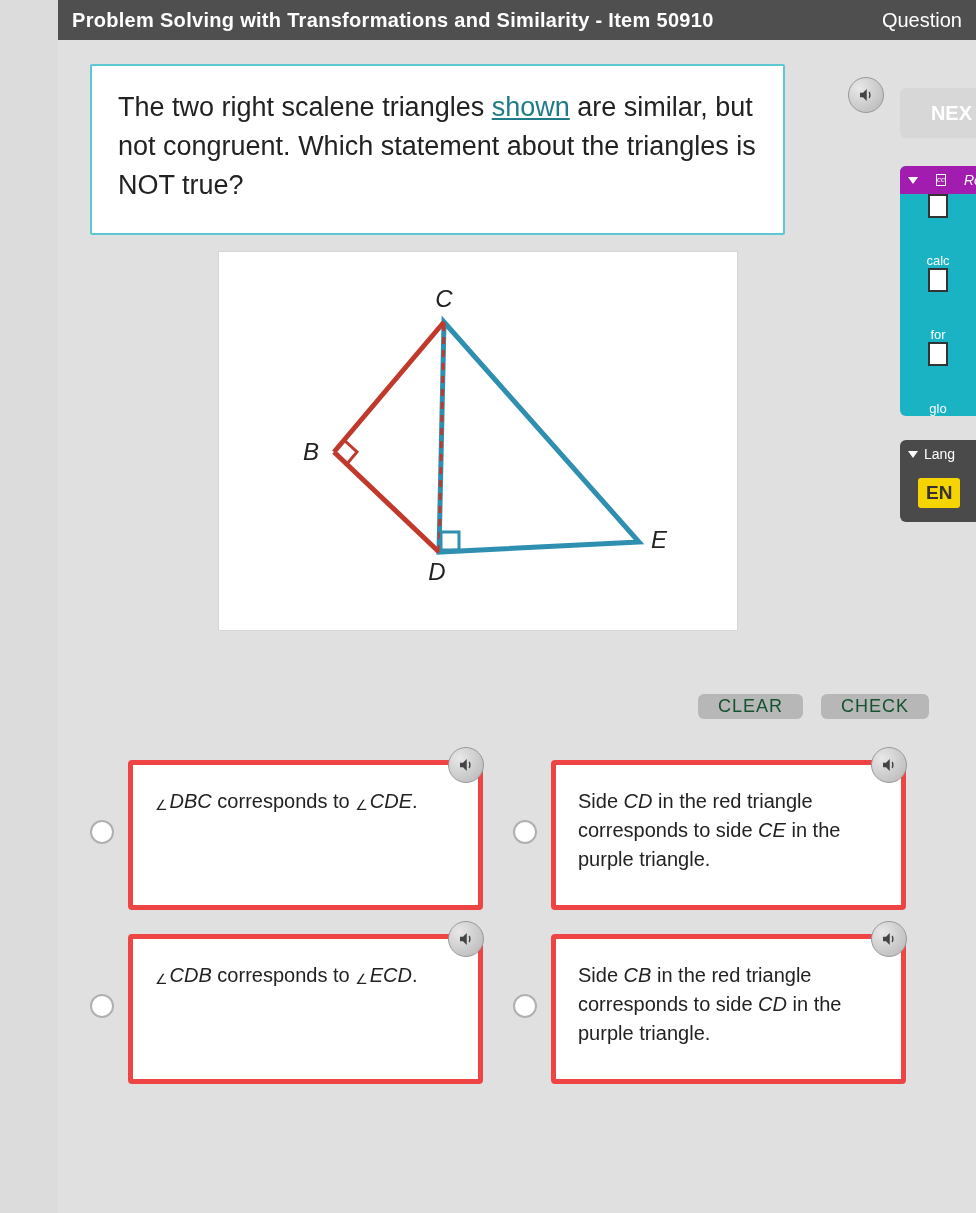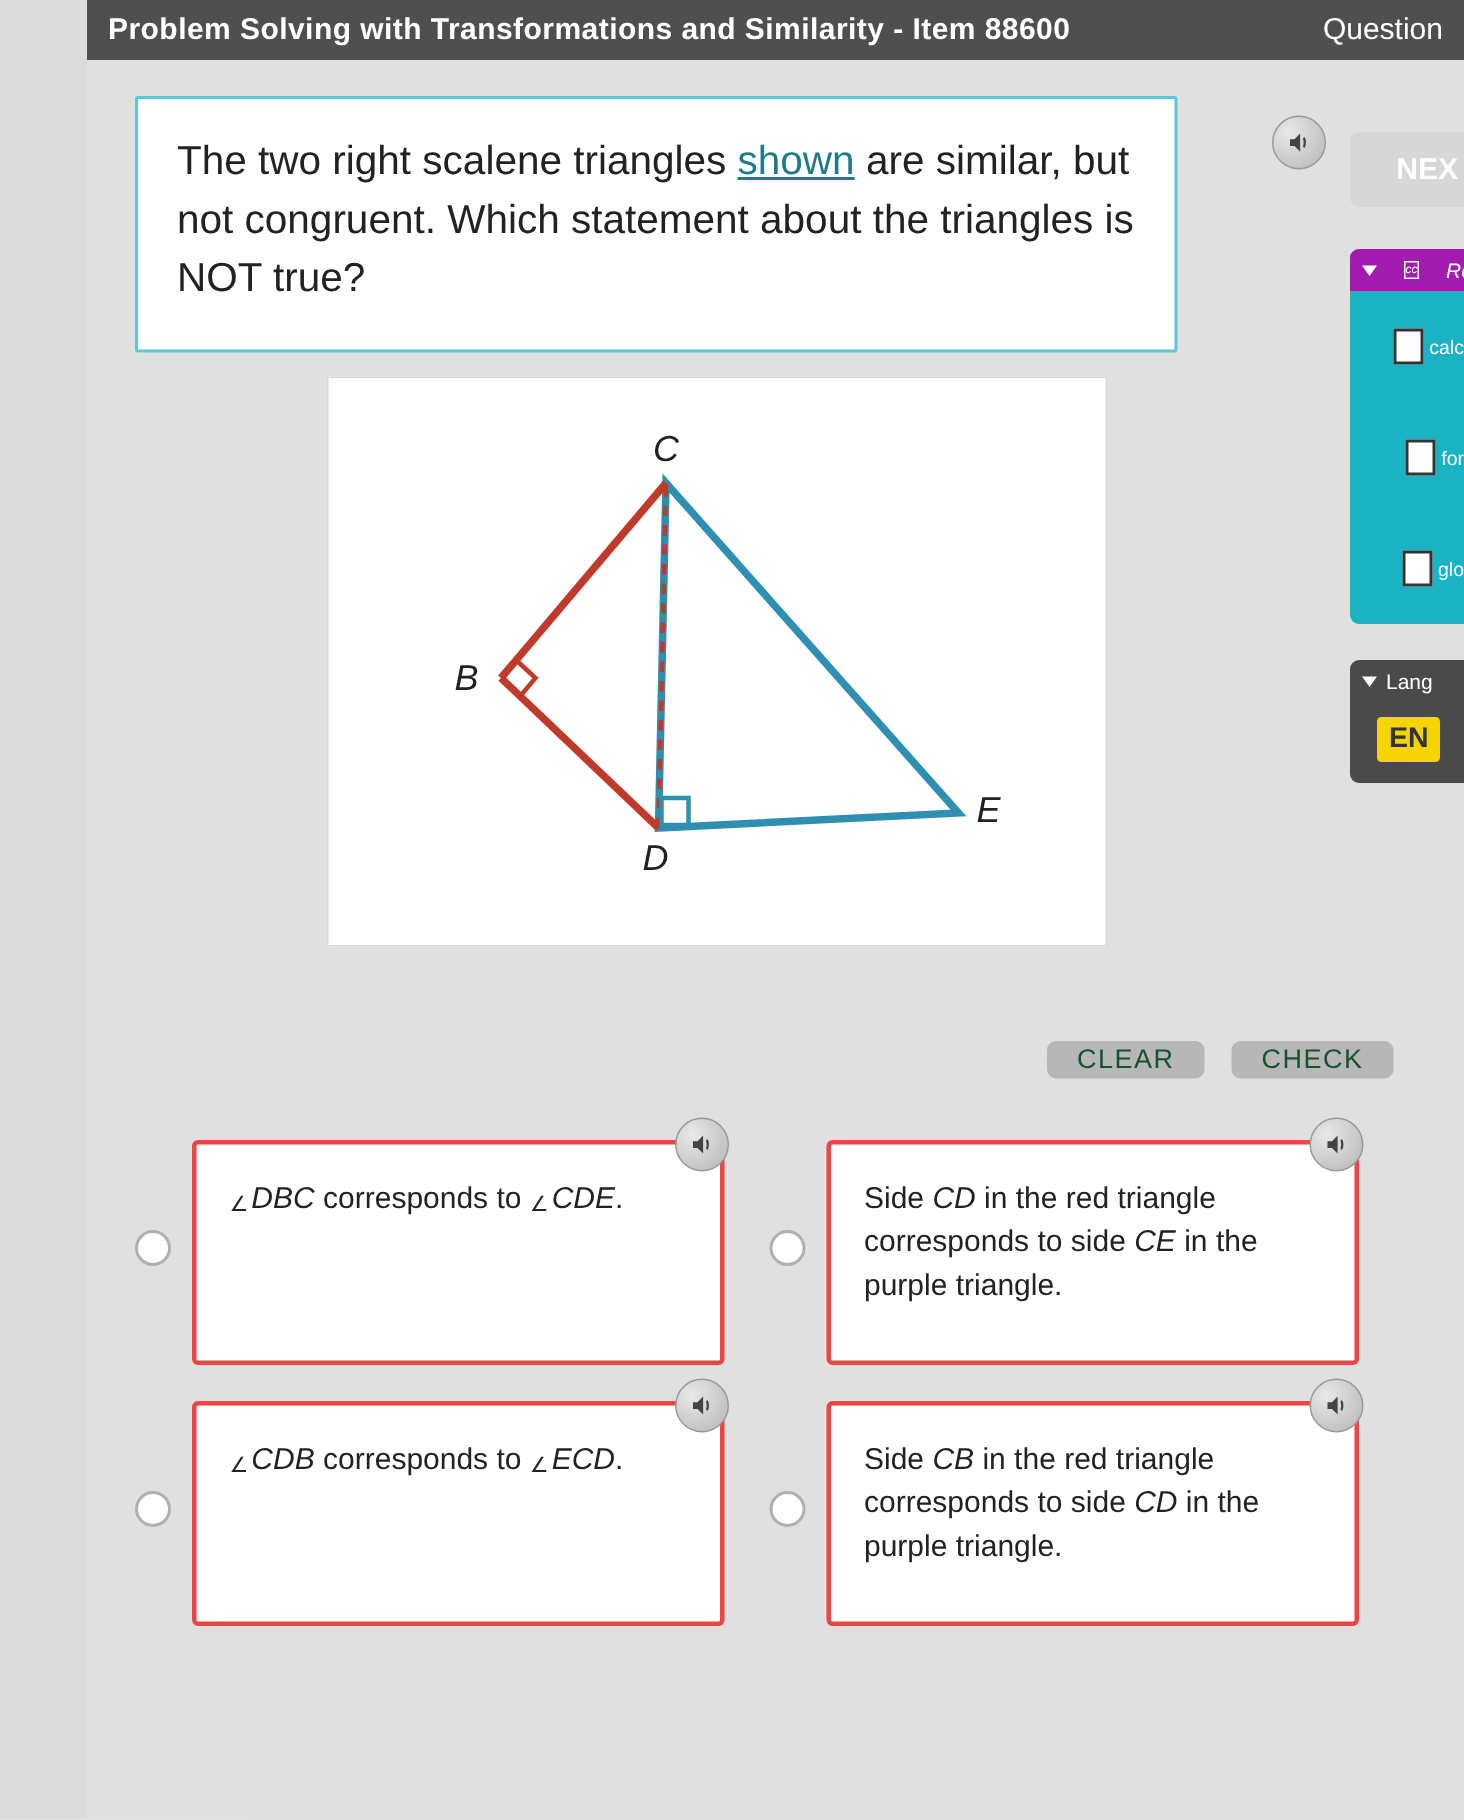--- a/index.html
+++ b/index.html
@@ -29,53 +29,53 @@
 
   
   .btn-row { position: absolute; left: 640px; top: 654px; display: flex; gap: 18px; }
   .pill { background: #b7b7b7; color: #14532d; font-size: 18px; letter-spacing: 1px; padding: 2px 20px; border-radius: 6px; border: none; cursor: pointer; font-family: inherit; }
 
   
   .opt-grid { position: absolute; left: 32px; top: 720px; width: 816px; }
   .opt-row { display: flex; gap: 30px; margin-bottom: 24px; }
   .opt { position: relative; flex: 1; display: flex; align-items: flex-start; }
   .radio { width: 24px; height: 24px; border: 2px solid #b0b0b0; border-radius: 50%; background: #fff; margin-top: 60px; margin-right: 14px; flex-shrink: 0; cursor: pointer; }
-  .card { position: relative; flex: 1; background: #fff; border: 3px solid #ef4444; border-radius: 4px; padding: 22px 22px 22px 22px; min-height: 150px; font-size: 20px; line-height: 1.45; color: #222; }
+  .card { position: relative; flex: 1; background: #fff; border: 5px solid #ef4444; border-radius: 4px; padding: 22px 22px 22px 22px; min-height: 150px; font-size: 20px; line-height: 1.45; color: #222; }
   .card em { font-style: italic; }
   .angle { font-size: 14px; vertical-align: baseline; position: relative; top: 2px; margin-right: 2px; }
 
   .speaker-btn { position: absolute; width: 36px; height: 36px; border-radius: 50%; background: radial-gradient(circle at 30% 30%, #e8e8e8, #b5b5b5); border: 1px solid #999; display: flex; align-items: center; justify-content: center; cursor: pointer; }
   .speaker-btn.card-s { top: -18px; right: -6px; }
   .speaker-btn svg { width: 18px; height: 18px; }
 
   
   .qspeaker { position: absolute; left: 790px; top: 37px; }
 
   
   .side-stack { position: absolute; right: 0; top: 48px; width: 76px; }
   .next-btn { width: 76px; height: 50px; background: #d7d7d7; color: #fff; font-weight: 700; font-size: 20px; display: flex; align-items: center; justify-content: flex-end; padding-right: 4px; border-bottom-left-radius: 6px; border-top-left-radius: 6px; margin-bottom: 28px; }
   .ref-panel { width: 76px; background: #19b3c4; color: #fff; font-size: 14px; border-top-left-radius: 6px; border-bottom-left-radius: 6px; overflow: hidden; }
   .ref-head { background: #a21caf; height: 28px; display: flex; align-items: center; gap: 18px; padding-left: 8px; font-size: 14px; font-style: italic; }
-  .ref-item { height: 74px; display: flex; align-items: center; justify-content: flex-end; gap: 4px; font-size: 13px; }
+  .ref-item { height: 74px; display: flex; flex-direction: column; align-items: center; justify-content: space-between; gap: 4px; font-size: 13px; }
   .ref-item .ic { width: 20px; height: 24px; border: 2px solid #333; background: #fff; }
   .lang-panel { margin-top: 24px; width: 76px; background: #4a4a4a; border-top-left-radius: 6px; border-bottom-left-radius: 6px; }
   .lang-head { height: 28px; color: #fff; display: flex; align-items: center; gap: 6px; padding-left: 8px; font-size: 14px; }
   .lang-body { padding: 10px 0 14px 18px; }
   .lang-en { background: #f5d400; color: #333; font-weight: 700; font-size: 19px; padding: 4px 8px; border-radius: 3px; display: inline-block; }
   .tri { display: inline-block; width: 0; height: 0; border-left: 5px solid transparent; border-right: 5px solid transparent; border-top: 7px solid #fff; }
   .cc { width: 18px; height: 12px; border: 1px solid #fff; font-size: 8px; line-height: 10px; text-align: center; }
 </style>
 </head>
 <body>
 
 <div class="page">
   <div class="left-strip"></div>
 
   <div class="header">
-    <span class="header-title">Problem Solving with Transformations and Similarity - Item 88600</span>
+    <span class="header-title">Problem Solving with Transformations and Similarity - Item 50910</span>
     <span class="header-spacer"></span>
     <span class="header-q">Question </span>
   </div>
 
   <div class="content">
 
     <div class="qbox">
       <p class="qtext">
         <span>The two right scalene triangles </span><span class="link">shown</span><span> are similar, but not congruent. Which statement about the triangles is NOT true?</span>
       </p>

